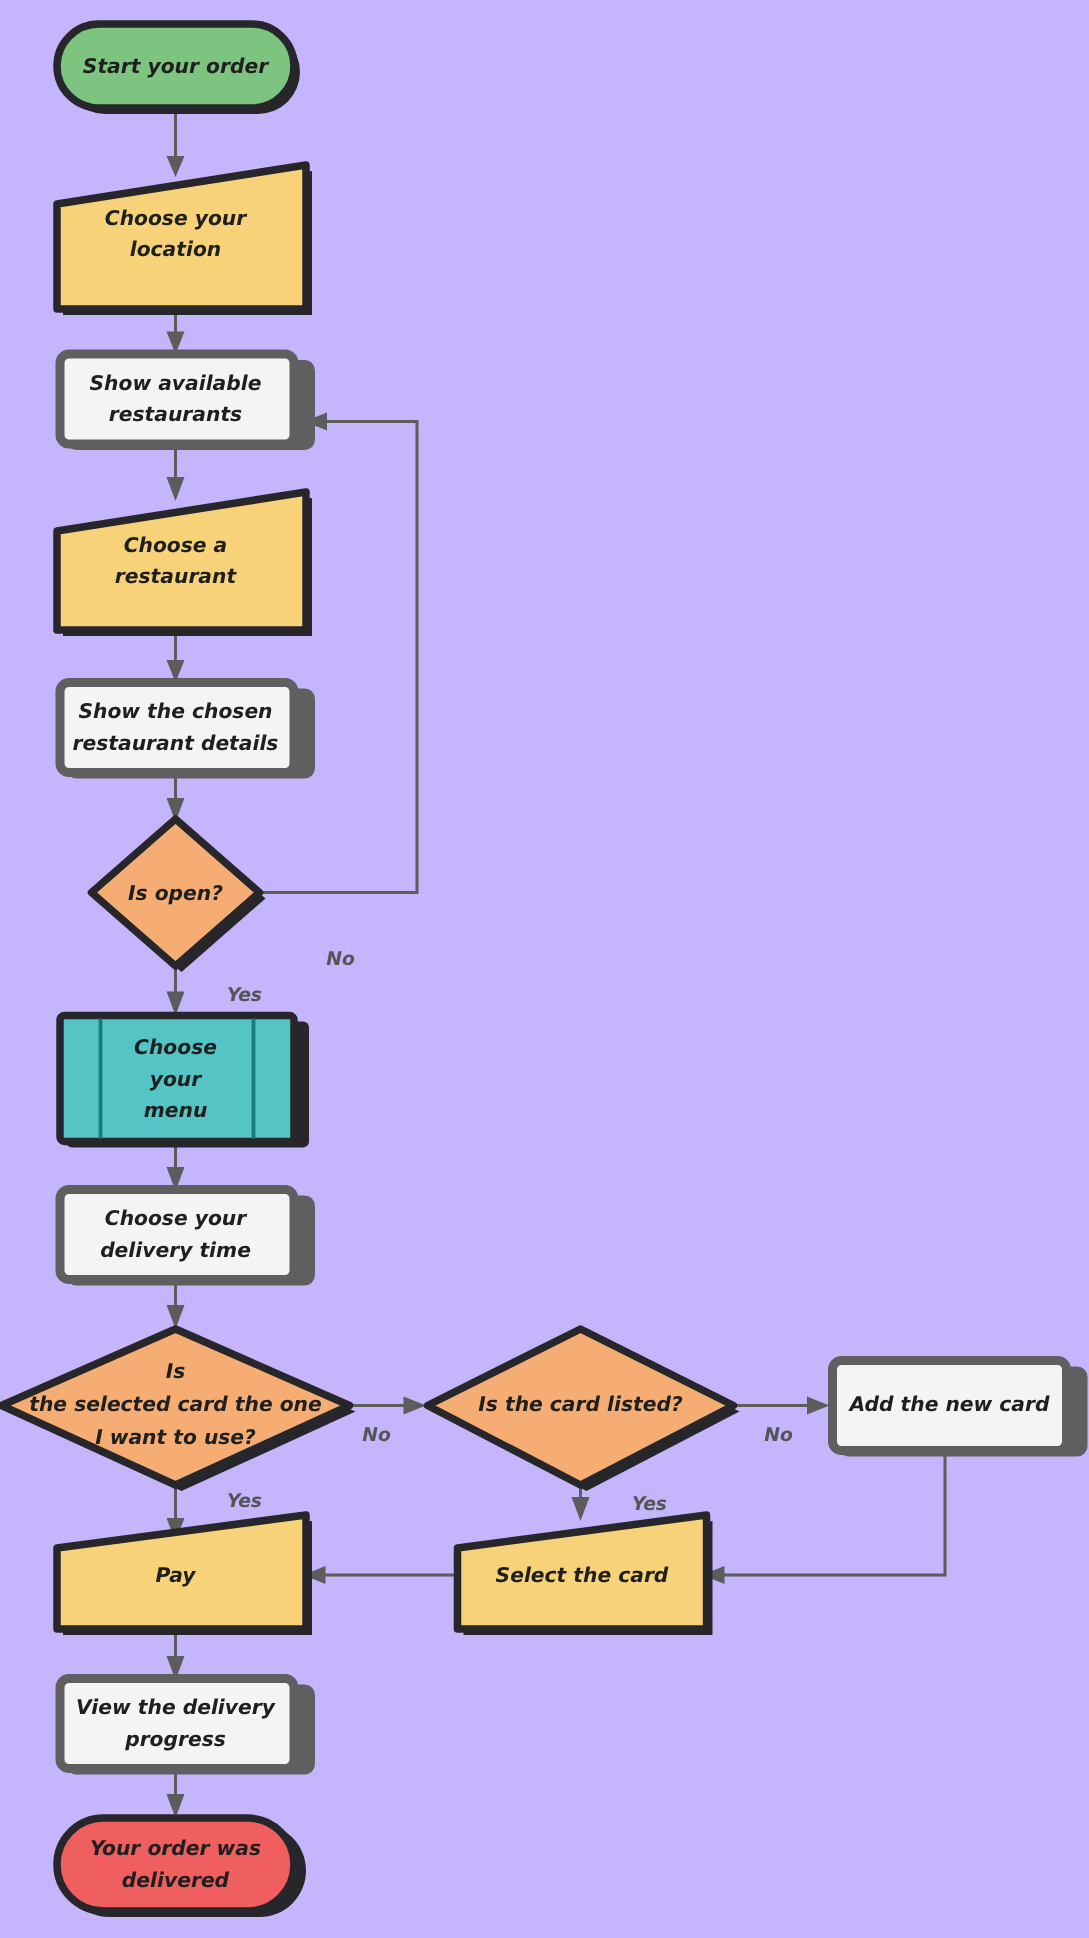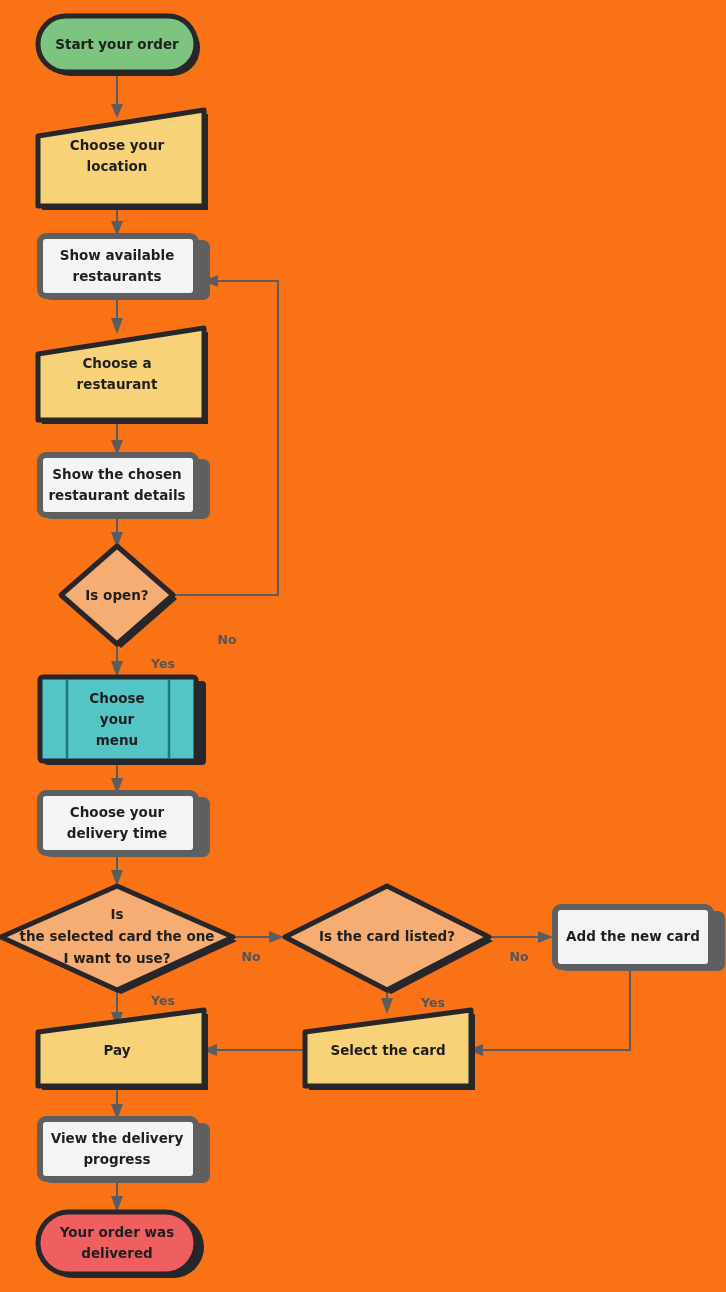--- a/index.html
+++ b/index.html
@@ -55,21 +55,21 @@
   .shadow-dark {
     fill: #26262b;
   }
   .shadow-gray {
     fill: #5f5f5f;
   }
 </style>
 </head>
 <body style="background: rgb(74, 112, 80);">
 
-<div id="flow-root" style="background: #f97316;">
+<div id="flow-root" style="background: #c4b5fd; font-style: italic;">
 <svg id="flow-svg" viewBox="0 0 726 1292" xmlns="http://www.w3.org/2000/svg">
 
   <g>
 
     <g>
       <path class="edge-line" d="M117,74 L117,108"></path>
       <polygon class="edge-arrow" points="117,118 111,104 123,104"></polygon>
     </g>
 
     <g>

